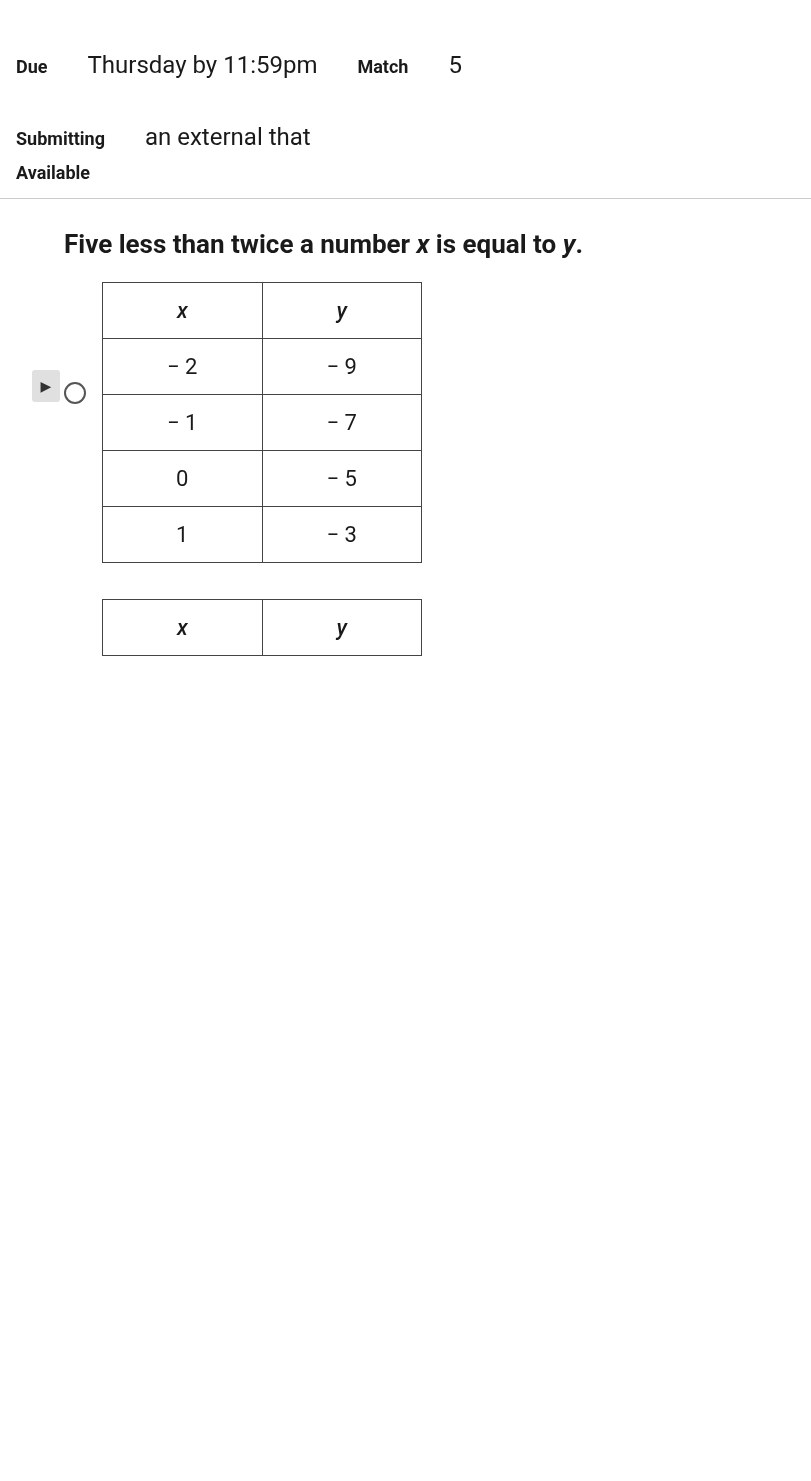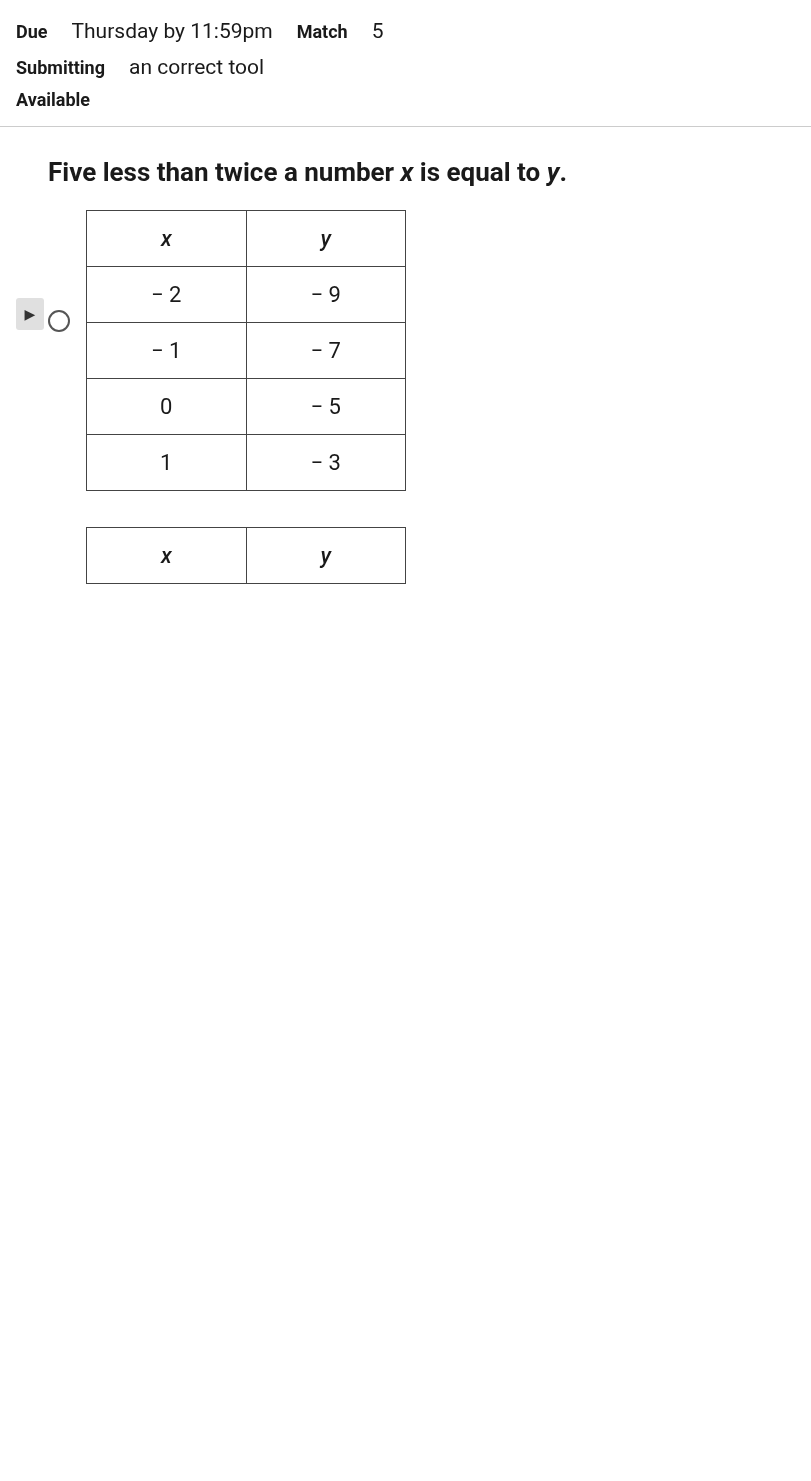--- a/index.html
+++ b/index.html
@@ -19,36 +19,37 @@
 
     .info-bar {
       padding: 14px 16px 10px 16px;
       border-bottom: 1px solid #cccccc;
       line-height: 1.7;
     }
 
     .info-row {
       display: flex;
       flex-wrap: wrap;
-      gap: 4px 24px;
+      gap: 4px 40px;
       align-items: baseline;
     }
 
     .info-label {
       font-weight: 700;
       font-size: 18px;
     }
 
     .info-value {
       font-weight: 400;
-      font-size: 21px;
+      font-size: 24px;
+      margin-top: 31px;
     }
 
     .content-area {
-      padding: 28px 48px 32px 48px;
+      padding: 28px 48px 32px 64px;
     }
 
     .question-title {
       font-size: 26px;
       font-weight: 700;
       line-height: 1.35;
       margin-bottom: 20px;
     }
 
     .question-title em {
@@ -133,21 +134,21 @@
 
 <div class="info-bar">
   <div class="info-row">
     <span class="info-label">Due</span>
     <span class="info-value">Thursday by 11:59pm</span>
     <span class="info-label">Match</span>
     <span class="info-value">5</span>
   </div>
   <div class="info-row">
     <span class="info-label">Submitting</span>
-    <span class="info-value">an correct tool</span>
+    <span class="info-value">an external that</span>
   </div>
   <div class="info-row">
     <span class="info-label">Available</span>
   </div>
 </div>
 
 <div class="content-area">
 
   <div class="question-title">
     Five less than twice a number <em>x</em> is equal to <em>y</em>.

